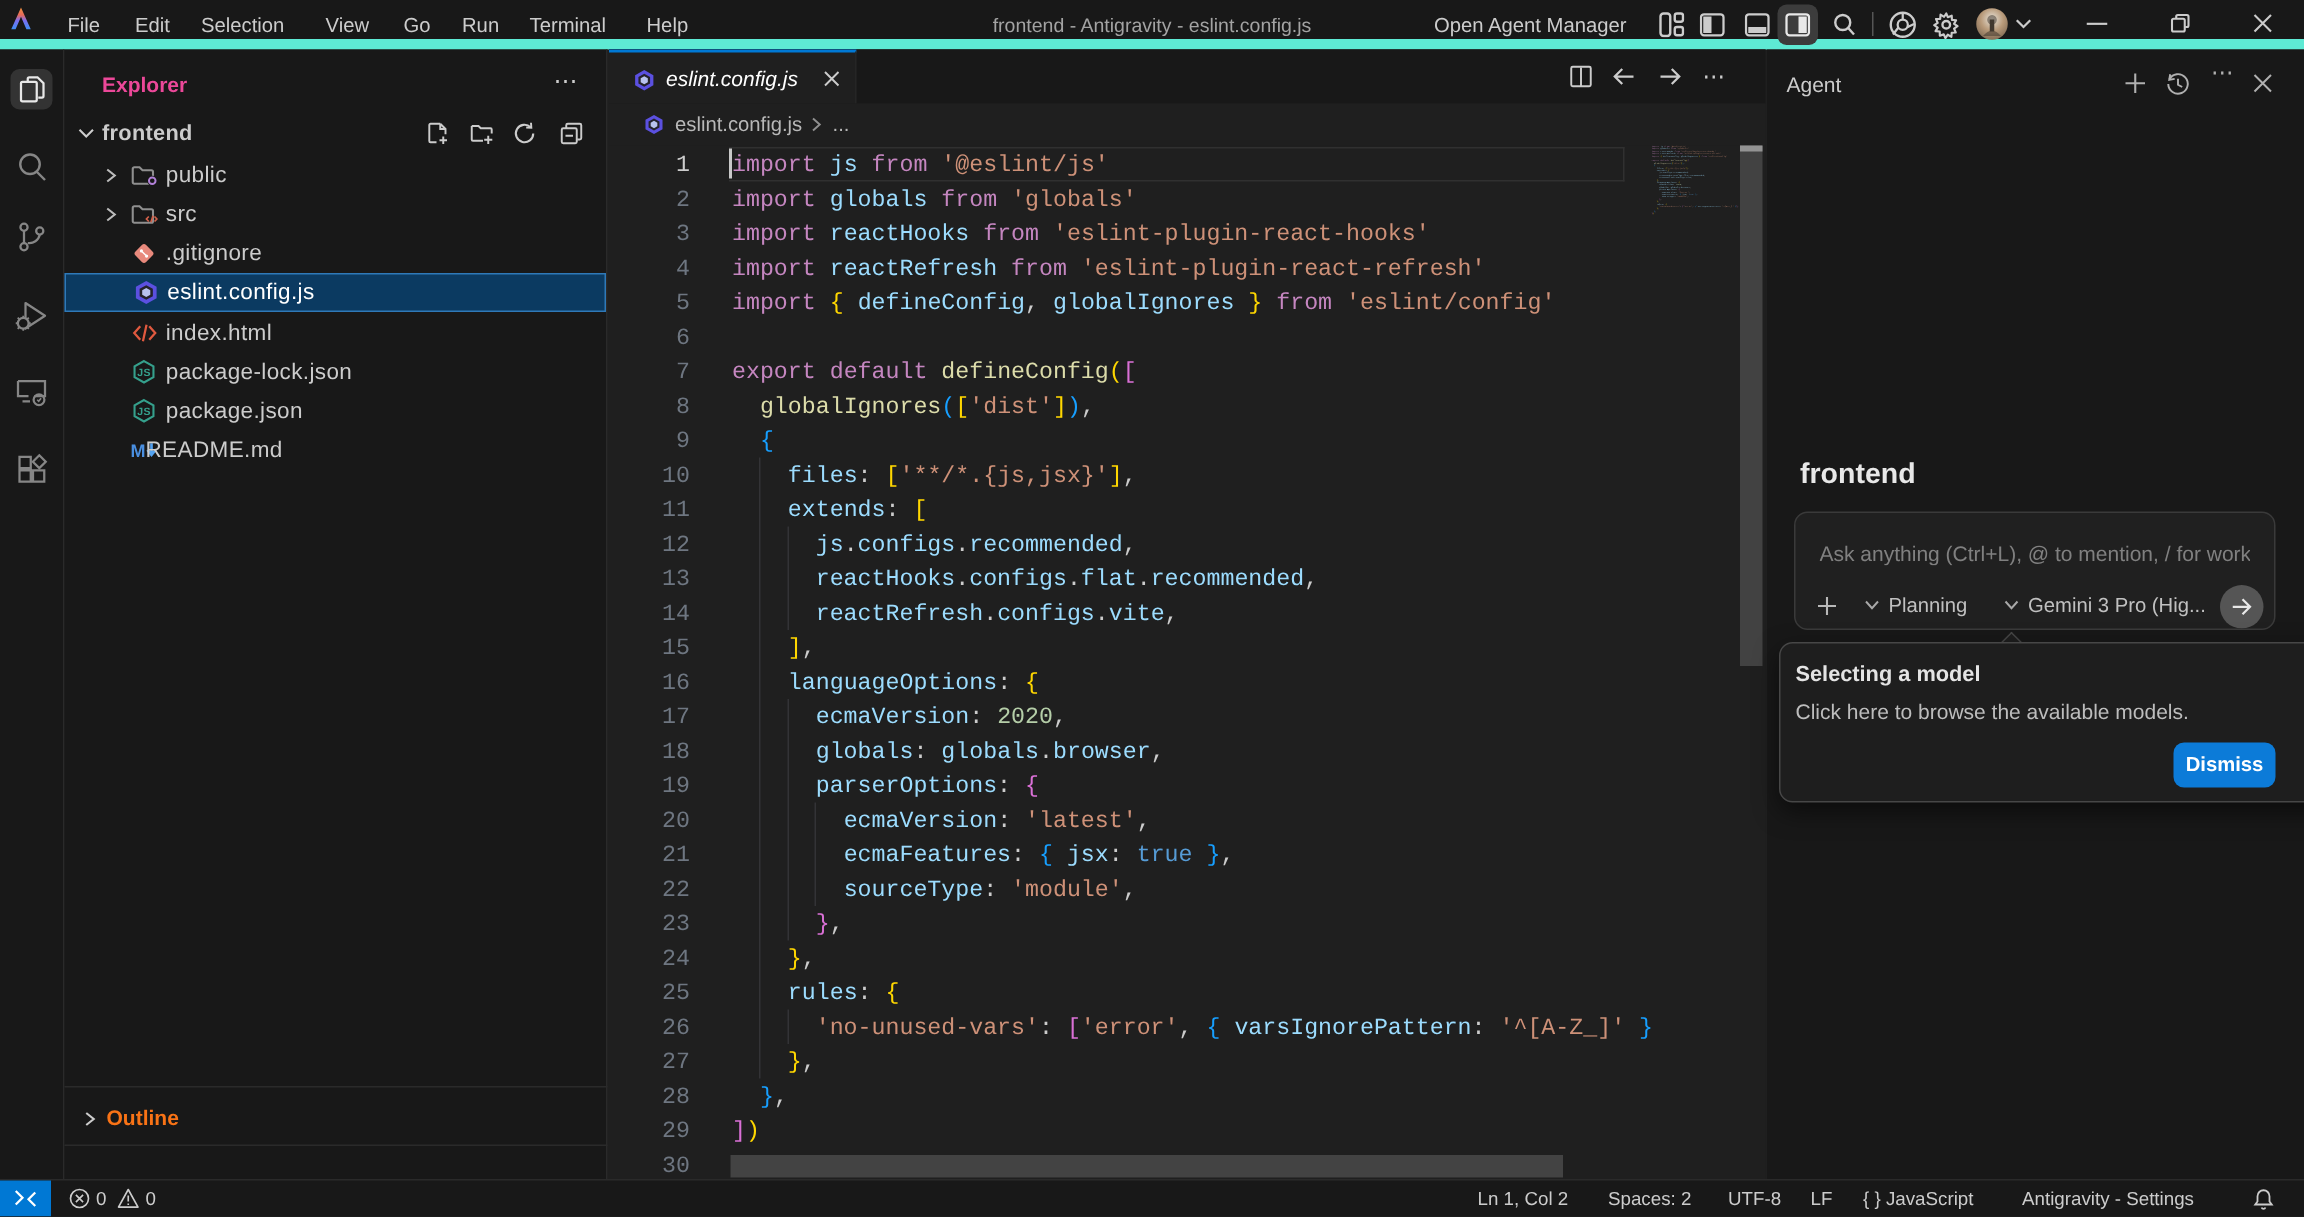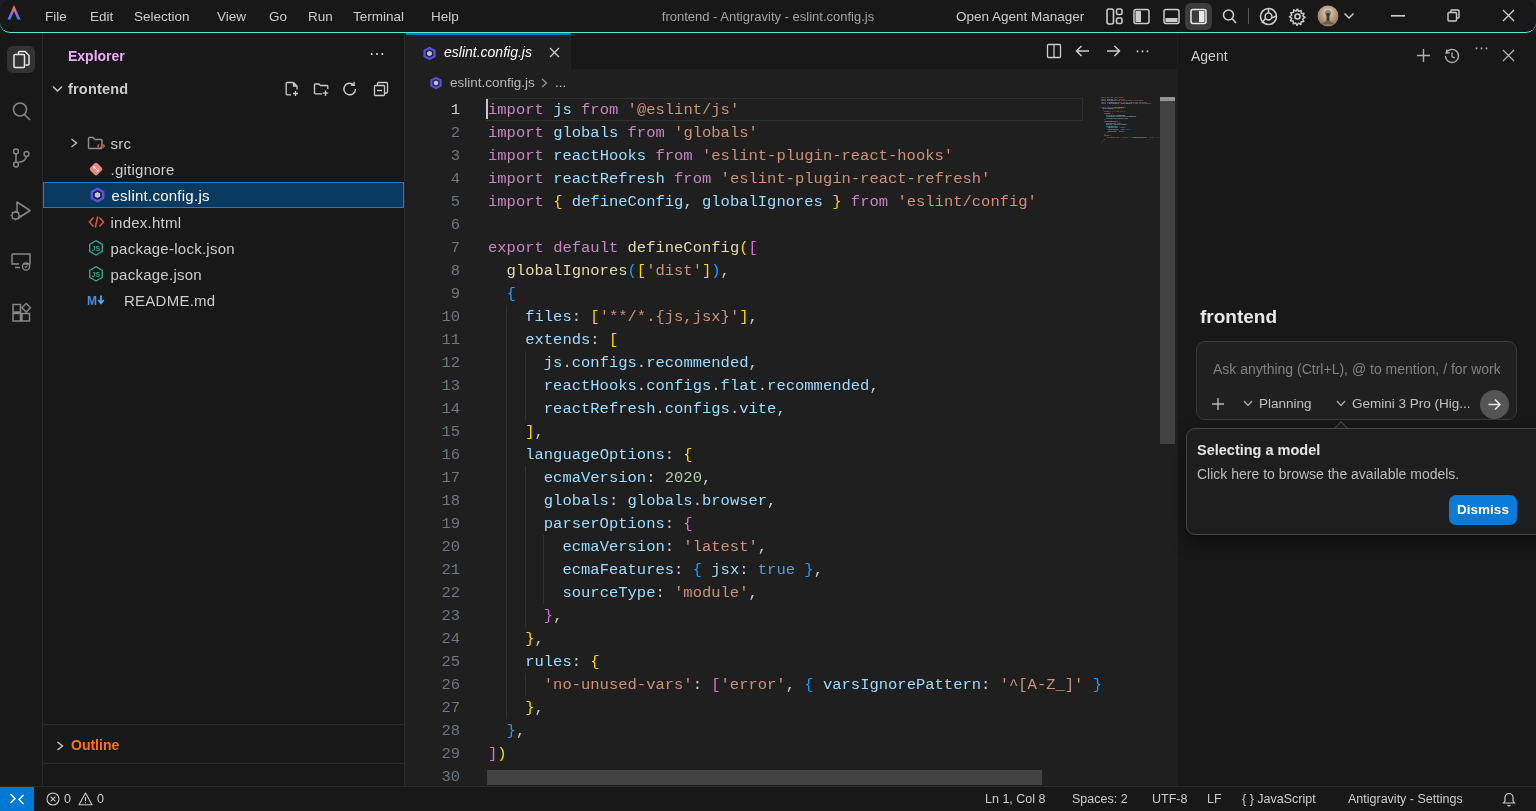--- a/index.html
+++ b/index.html
@@ -1,21 +1,21 @@
 <!DOCTYPE html>
 <html><head>
 <meta charset="utf-8">
 <style>
 * { margin:0; padding:0; box-sizing:border-box; }
 html,body { width:1536px; height:811px; overflow:hidden; }
 body { background:#1f1f1f; font-family:"Liberation Sans",sans-serif; color:#ccc; position:relative; }
 .abs { position:absolute; }
 svg { display:block; }
 
-#titlebar { position:absolute; left:0; top:0; width:1536px; height:33px; background:#181818; border-bottom:1px solid #5eead4;border-radius:10px; }
+#titlebar { position:absolute; left:0; top:0; width:1536px; height:33px; background:#181818; border-bottom:7px solid #5eead4; }
 .menu { position:absolute; top:0; height:33px; line-height:33px; font-size:13.5px; color:#cccccc; }
 #wintitle { position:absolute; top:0; height:33px; line-height:33px; font-size:13px; color:#a3a3a3; width:400px; left:568px; text-align:center; }
 
 #activitybar { position:absolute; left:0; top:33px; width:43px; height:753px; background:#181818; border-right:1px solid #2a2a2a; }
 
 #sidebar { position:absolute; left:43px; top:33px; width:362px; height:753px; background:#181818; border-right:1px solid #2a2a2a; }
 .row { position:absolute; left:0; width:361px; height:26px; font-size:15px; letter-spacing:0.25px; color:#cccccc; }
 .rowlbl { position:absolute; top:50%; transform:translateY(-50%); white-space:nowrap; }
 .ficon { position:absolute; top:50%; transform:translateY(-50%); }
 
@@ -156,21 +156,21 @@
     <path d="M14.8 16.5 l1 1 l1.6 -2" stroke-width="1.1"></path>
   </svg>
 
   <svg class="abs" style="left:11px;top:269px" width="21" height="21" viewBox="0 0 21 21" fill="none" stroke="#868686" stroke-width="1.5">
     <path d="M2 2.5 H9.5 V10 H2 Z M2 11.5 H9.5 V19 H2 Z M11 11.5 H18.5 V19 H11 Z"></path>
     <path d="M15.2 1.5 L19.5 5.8 L15.2 10.1 L10.9 5.8 Z"></path>
   </svg>
 </div>
 
 <div id="sidebar">
-  <div class="abs" style="left:25px;top:15px;font-size:14px;font-weight:bold;color:#f0abfc">Explorer</div>
+  <div class="abs" style="left:25px;top:15px;font-size:14px;font-weight:bold;color:#ec4899">Explorer</div>
   <div class="abs" style="left:326px;top:11px;font-size:16px;letter-spacing:1px;color:#cccccc">⋯</div>
 
   <div class="row" style="top:43px;height:26px">
     <svg class="ficon" style="left:9px" width="11" height="8" viewBox="0 0 11 8" fill="none" stroke="#cccccc" stroke-width="1.4">
         <path d="M1 1.5 L5.5 6 L10 1.5"></path>
       </svg>
     <span class="rowlbl" style="left:25px;font-weight:bold;font-size:14.5px;letter-spacing:0.2px">frontend</span>
 
     <svg class="ficon" style="left:241px" width="16" height="16" viewBox="0 0 16 16" fill="none" stroke="#cccccc" stroke-width="1.3">
       <path d="M9.5 1.5 H3 a0.8 0.8 0 0 0 -0.8 0.8 V13 a0.8 0.8 0 0 0 0.8 0.8 H7"></path>
@@ -185,20 +185,31 @@
       <path d="M13.5 8 a5.8 5.8 0 1 1 -1.8 -4.2"></path>
       <path d="M12 0.8 L12.2 4.2 L8.8 4" stroke-width="1.3"></path>
     </svg>
     <svg class="ficon" style="left:330px" width="16" height="16" viewBox="0 0 16 16" fill="none" stroke="#cccccc" stroke-width="1.3">
       <rect x="1.5" y="4.5" width="10" height="10" rx="1"></rect>
       <path d="M4.5 4.3 V2.5 a1 1 0 0 1 1 -1 H13.5 a1 1 0 0 1 1 1 V11 a1 1 0 0 1 -1 1 H11.8"></path>
       <path d="M4 9.5 H9" stroke-width="1.4"></path>
     </svg>
   </div>
 
+  <div class="row" style="top:70.5px">
+    <svg class="ficon" style="left:26px" width="10" height="10" viewBox="0 0 10 10" fill="none" stroke="#bbbbbb" stroke-width="1.4">
+        <path d="M2.5 1 L7.5 5 L2.5 9"></path>
+      </svg>
+    <svg class="ficon" style="left:44px" width="19" height="16" viewBox="0 0 19 16" fill="none">
+      <path d="M1.5 3.5 a1 1 0 0 1 1 -1 H6 L8 4.5 H14 a1 1 0 0 1 1 1 V12.5 a1 1 0 0 1 -1 1 H2.5 a1 1 0 0 1 -1 -1 Z" stroke="#8f8f8f" stroke-width="1.4"></path>
+      <circle cx="14.5" cy="11.5" r="3.4" fill="#181818"></circle>
+      <circle cx="14.5" cy="11.5" r="2.2" fill="none" stroke="#b180d7" stroke-width="1.3"></circle>
+    </svg>
+    <span class="rowlbl" style="left:67.5px">public</span>
+  </div>
 
   <div class="row" style="top:96.8px">
     <svg class="ficon" style="left:26px" width="10" height="10" viewBox="0 0 10 10" fill="none" stroke="#bbbbbb" stroke-width="1.4">
         <path d="M2.5 1 L7.5 5 L2.5 9"></path>
       </svg>
     <svg class="ficon" style="left:44px" width="19" height="16" viewBox="0 0 19 16" fill="none">
       <path d="M1.5 3.5 a1 1 0 0 1 1 -1 H6 L8 4.5 H14 a1 1 0 0 1 1 1 V12.5 a1 1 0 0 1 -1 1 H2.5 a1 1 0 0 1 -1 -1 Z" stroke="#8f8f8f" stroke-width="1.4"></path>
       <path d="M12.2 9.3 L10.6 11 L12.2 12.7 M16 9.3 L17.6 11 L16 12.7 M15 8.8 L13.6 13.2" stroke="#d2614a" stroke-width="1.1" fill="none"></path>
     </svg>
     <span class="rowlbl" style="left:67.5px">src</span>
@@ -244,21 +255,21 @@
       <text x="8" y="11" font-size="7" font-weight="bold" fill="#35a08c" text-anchor="middle" font-family="Liberation Sans">JS</text>
     </svg>
     <span class="rowlbl" style="left:67.5px">package.json</span>
   </div>
 
   <div class="row" style="top:254.3px">
     <svg class="ficon" style="left:44px" width="18" height="13" viewBox="0 0 18 13">
       <text x="0" y="11" font-size="12" font-weight="bold" fill="#4a8fe0" font-family="Liberation Sans">M</text>
       <path d="M14 2 V9 M11.3 6.5 L14 9.8 L16.7 6.5" fill="none" stroke="#53a2f0" stroke-width="1.8"></path>
     </svg>
-    <span class="rowlbl" style="left:81px">README.md</span>
+    <span class="rowlbl" style="left:54px">README.md</span>
   </div>
 
 
   <div class="abs" style="left:0;top:691px;width:362px;height:1px;background:#2a2a2a"></div>
   <div class="abs" style="left:0;top:700px;width:362px;height:26px">
     <svg class="abs" style="left:12px;top:8px" width="10" height="10" viewBox="0 0 10 10" fill="none" stroke="#cccccc" stroke-width="1.4">
         <path d="M2.5 1 L7.5 5 L2.5 9"></path>
       </svg>
     <span class="abs" style="left:28px;top:4px;font-size:14px;font-weight:bold;color:#f97316">Outline</span>
   </div>
@@ -467,21 +478,21 @@
   <svg class="abs" style="left:46px;top:5px" width="14" height="14" viewBox="0 0 14 14" fill="none" stroke="#cccccc" stroke-width="1.1">
     <circle cx="7" cy="7" r="6"></circle>
       <path d="M4.6 4.6 L9.4 9.4 M9.4 4.6 L4.6 9.4"></path>
   </svg>
   <span class="sitem" style="left:64px">0</span>
   <svg class="abs" style="left:78px;top:5px" width="15" height="14" viewBox="0 0 15 14" fill="none" stroke="#cccccc" stroke-width="1.1">
     <path d="M7.5 1 L14 12.7 H1 Z" stroke-linejoin="round"></path>
       <path d="M7.5 5 V9 M7.5 10.3 V11.3"></path>
   </svg>
   <span class="sitem" style="left:97px">0</span>
-  <span class="sitem" style="left:985px">Ln 1, Col 8</span>
+  <span class="sitem" style="left:985px">Ln 1, Col 2</span>
   <span class="sitem" style="left:1072px">Spaces: 2</span>
   <span class="sitem" style="left:1152px">UTF-8</span>
   <span class="sitem" style="left:1207px">LF</span>
   <span class="sitem" style="left:1242px">{ } JavaScript</span>
   <span class="sitem" style="left:1348px">Antigravity - Settings</span>
   <svg class="abs" style="left:1502px;top:5px" width="14" height="15" viewBox="0 0 14 15" fill="none" stroke="#cccccc" stroke-width="1.2">
     <path d="M7 1.5 a4 4 0 0 1 4 4 V9 l1.5 2 H1.5 L3 9 V5.5 a4 4 0 0 1 4 -4 Z"></path>
     <path d="M5.7 13 a1.4 1.4 0 0 0 2.6 0"></path>
   </svg>
 </div>

